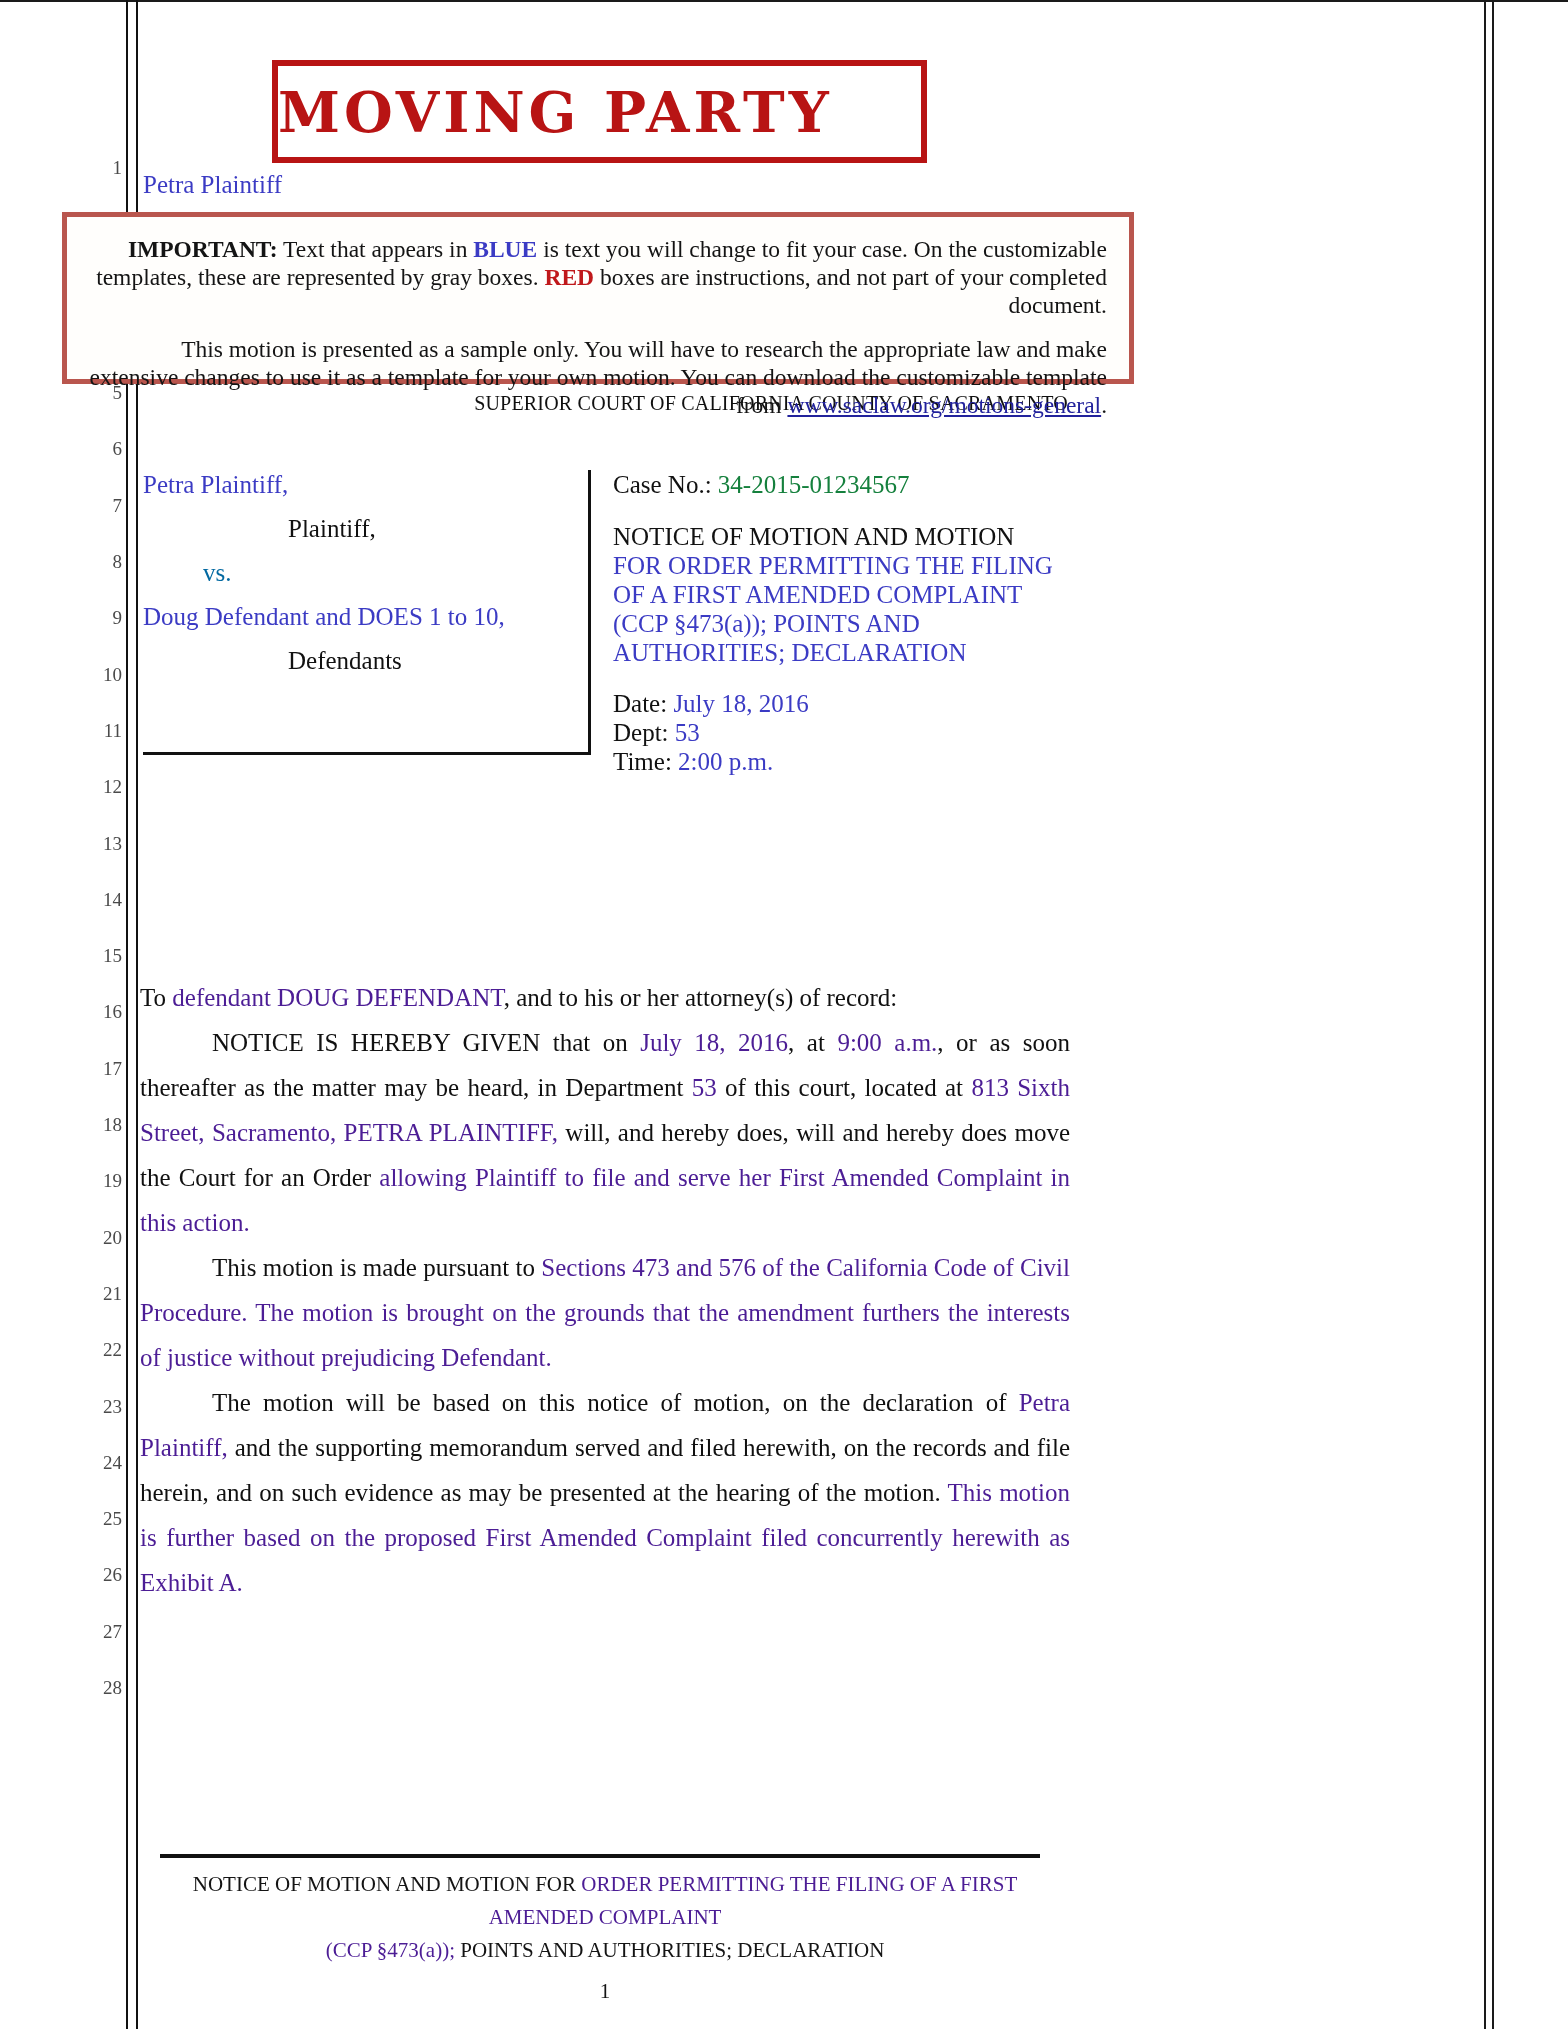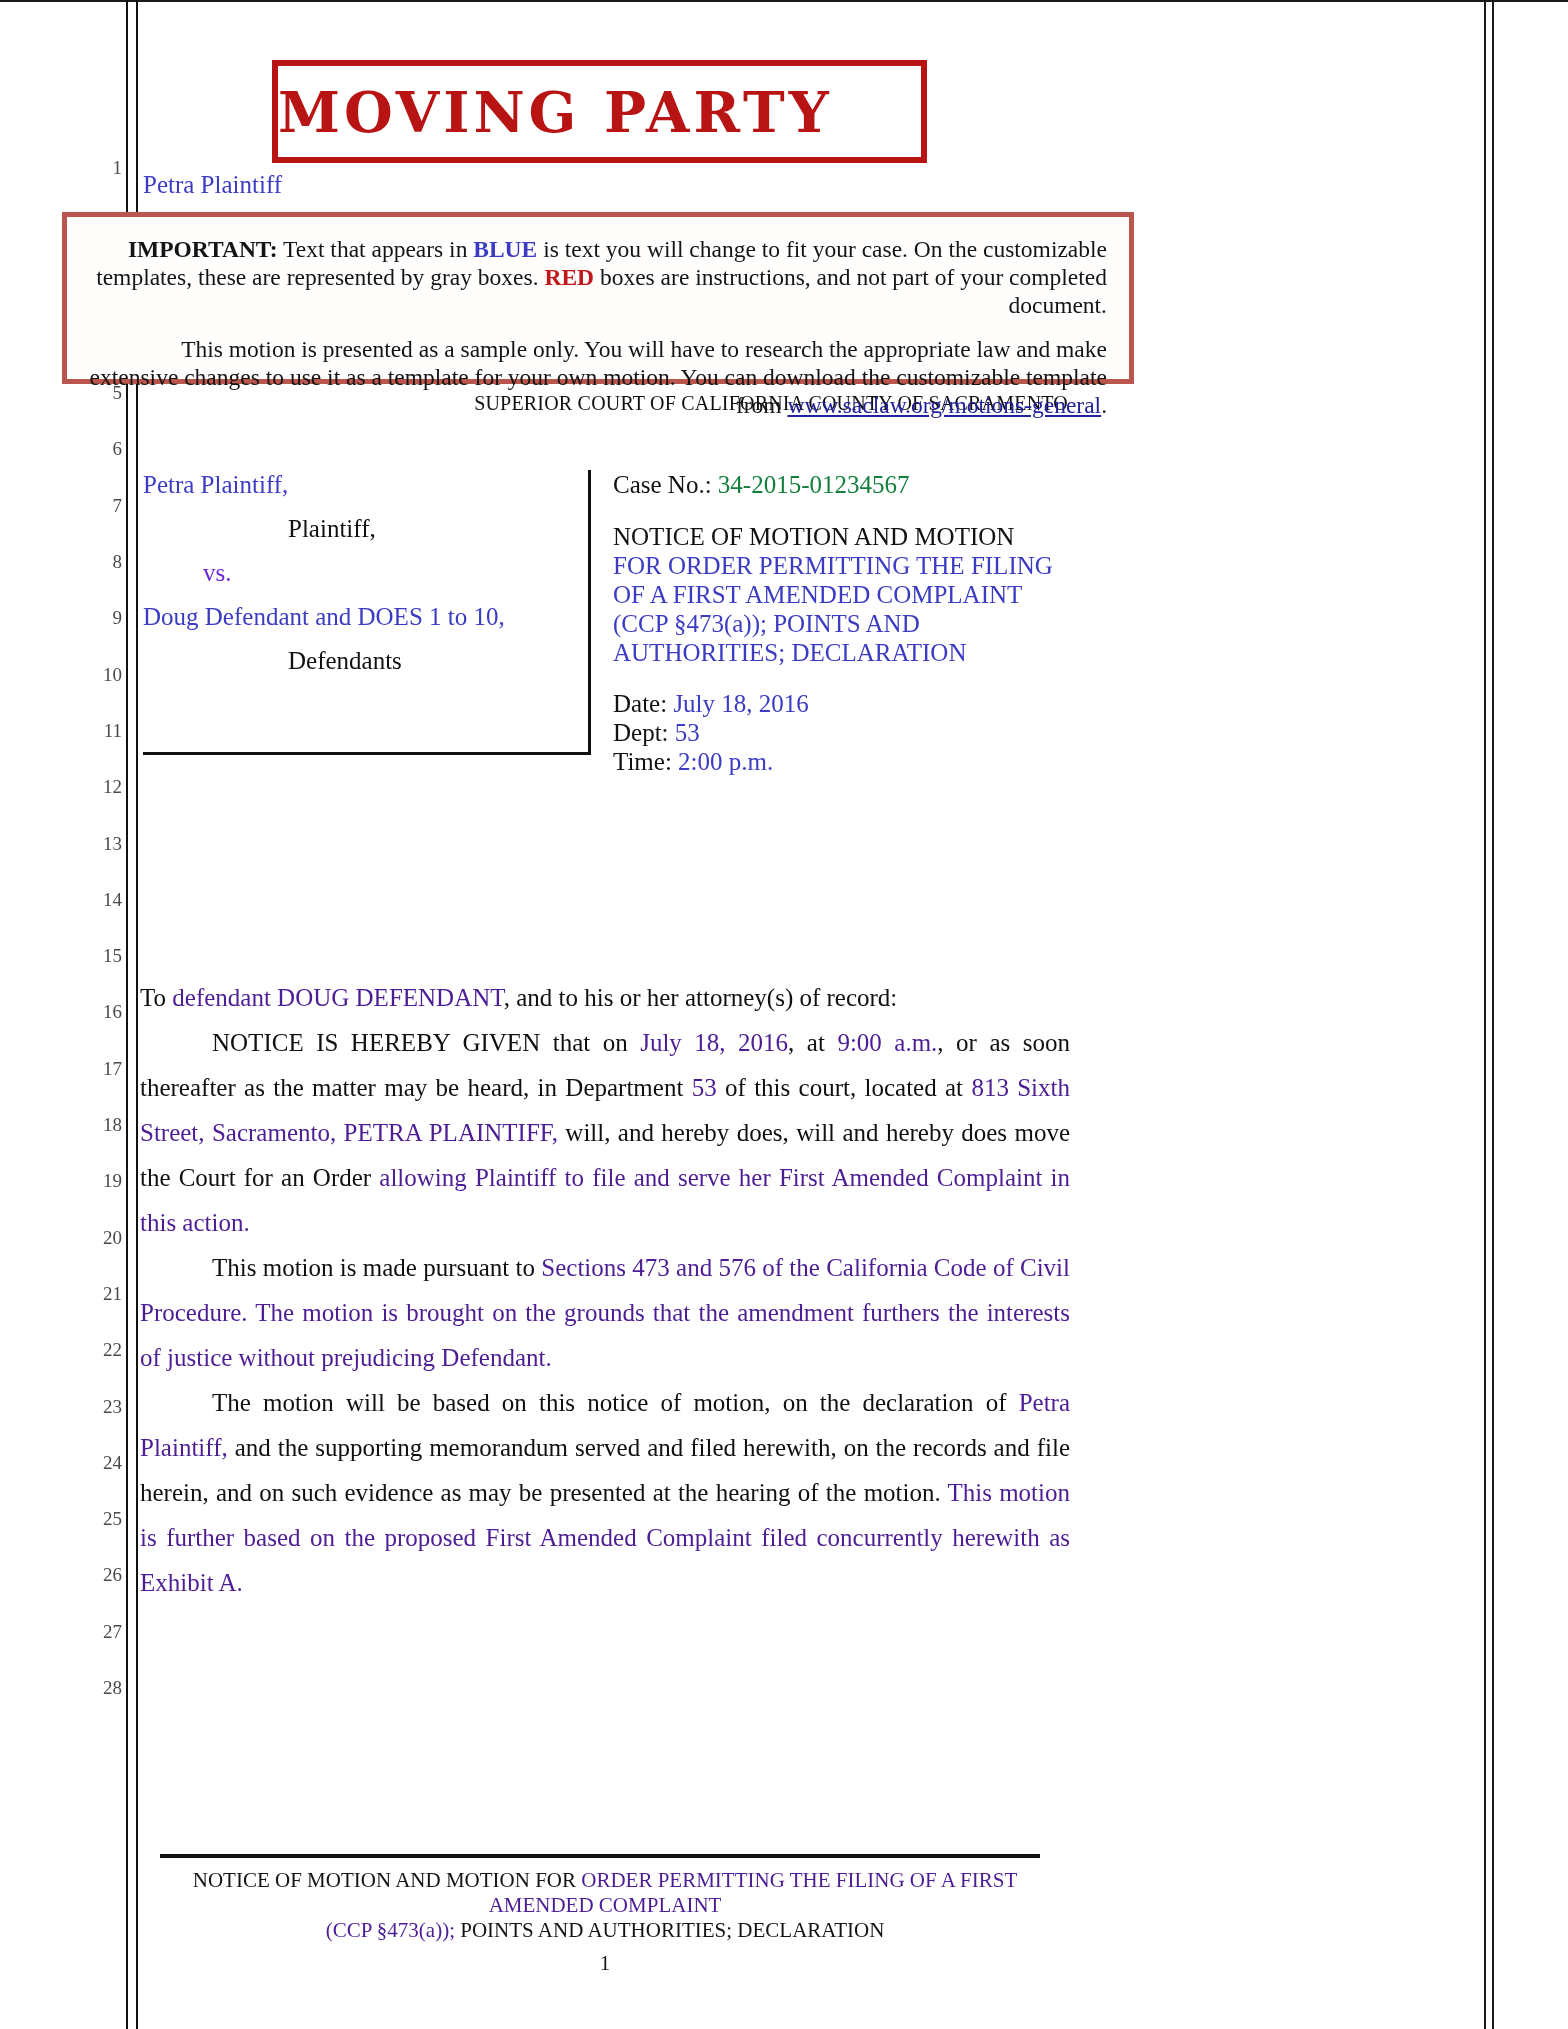--- a/index.html
+++ b/index.html
@@ -172,21 +172,21 @@
     line-height: 30px;
   }
   .cap-role {
     font-size: 25px;
     color: #111111;
     line-height: 30px;
     padding-left: 145px;
   }
   .cap-vs {
     font-size: 25px;
-    color: #6d28d9;
+    color: #0369a1;
     line-height: 30px;
     padding-left: 60px;
   }
   .cap-line { margin-bottom: 14px; }
 
   .case-no {
     font-size: 25px;
     line-height: 30px;
     color: #111111;
     margin-bottom: 22px;
@@ -233,21 +233,21 @@
     height: 4px;
     background: #111111;
   }
   #footer {
     position: absolute;
     left: 140px;
     top: 1868px;
     width: 930px;
     text-align: center;
     font-size: 21px;
-    line-height: 25px;
+    line-height: 33px;
     color: #141414;
   }
   #footer .pgnum {
     margin-top: 8px;
     font-size: 21px;
   }
 </style>
 </head>
 <body>
 

